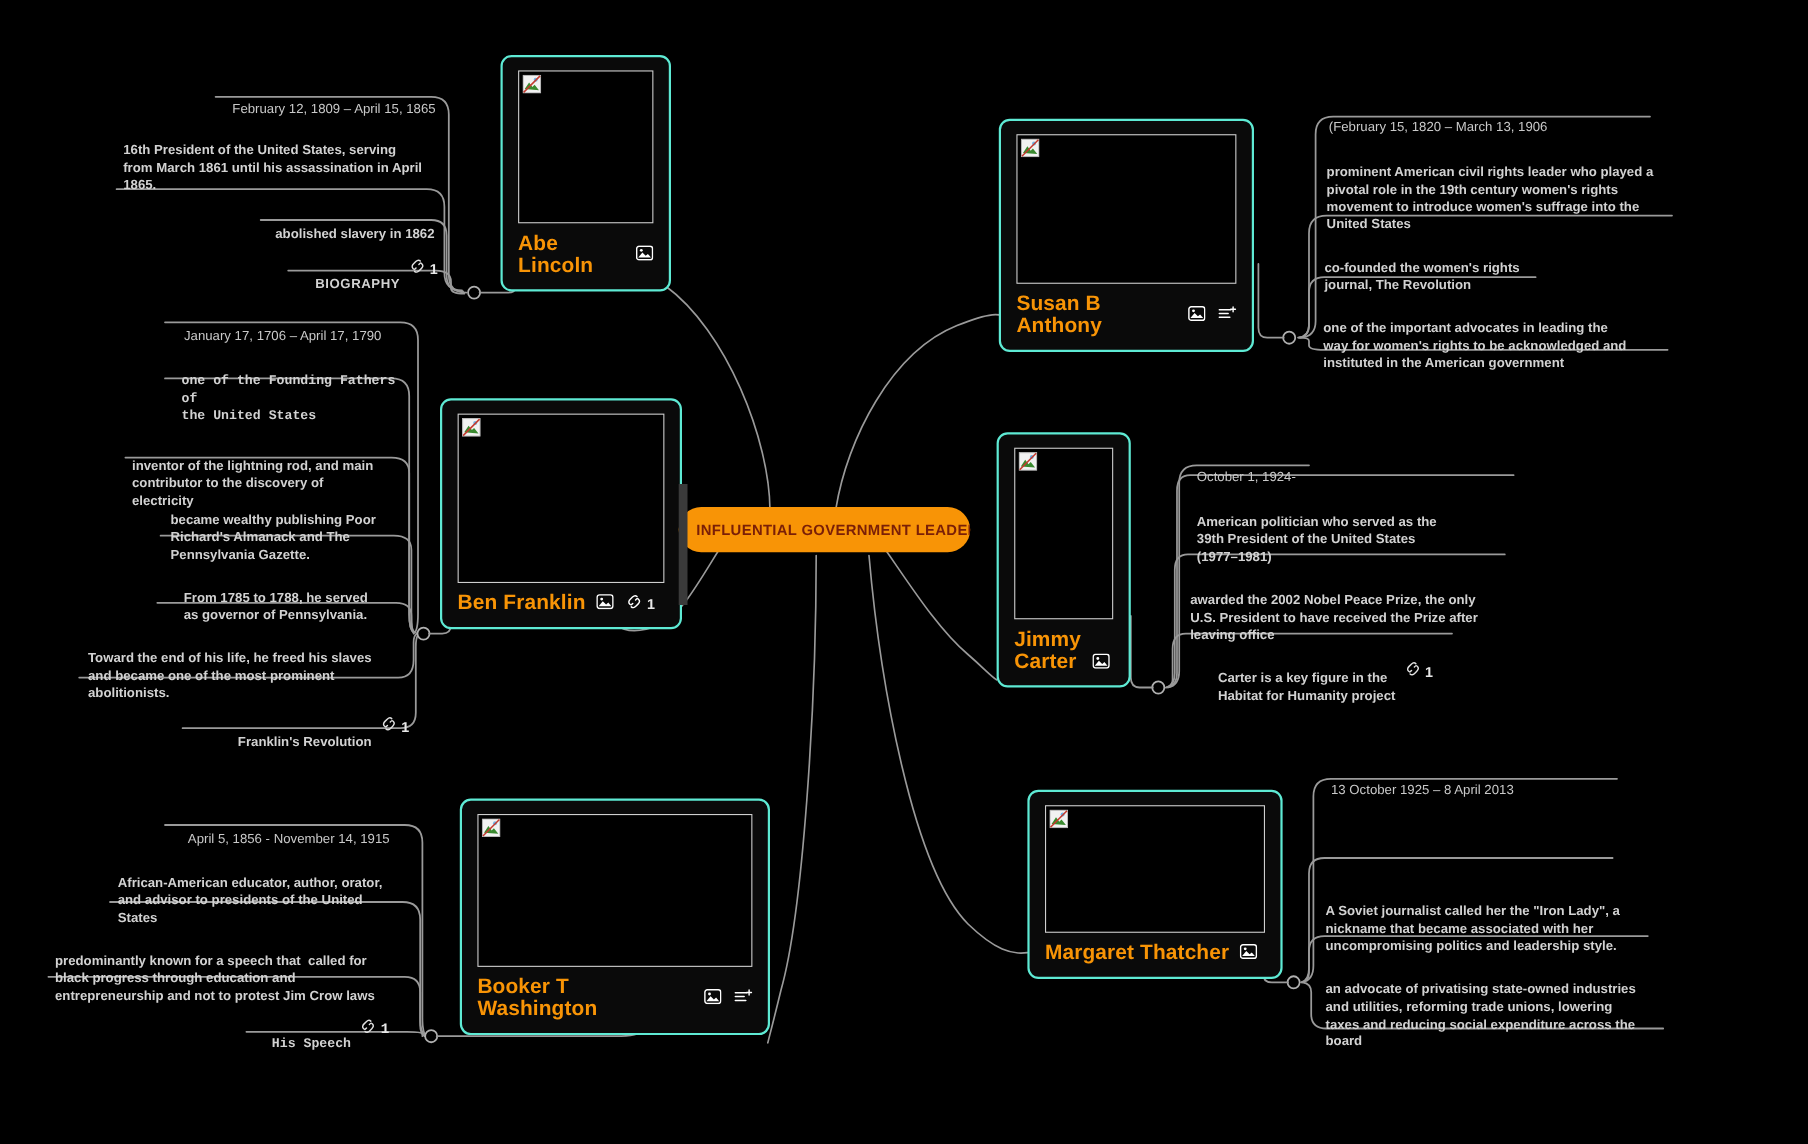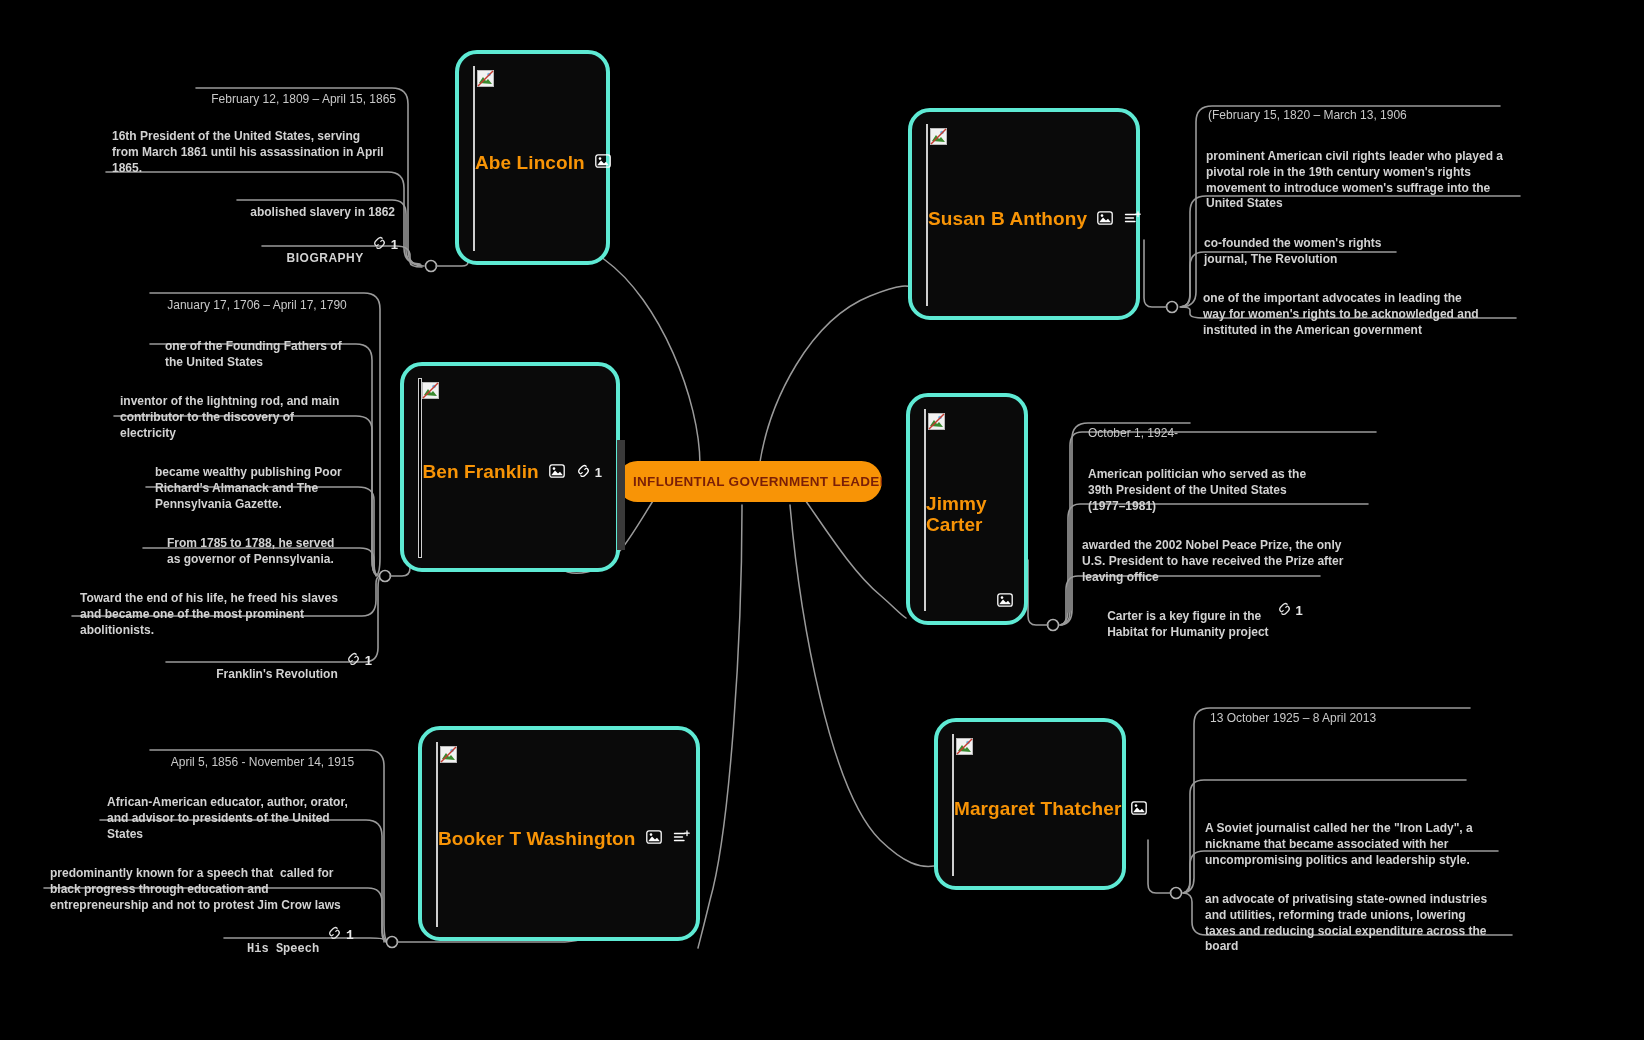--- a/index.html
+++ b/index.html
@@ -47,24 +47,25 @@
   .panel-edge {
     position: absolute;
     background: #3a3a3a;
     z-index: 7;
   }
 
   
   .card {
     position: absolute;
     background: #0a0a0a;
-    border: 4px solid #5eead4;
-    border-radius: 22px;
+    border: 2px solid #5eead4;
+    border-radius: 10px;
     z-index: 5;
     display: flex;
+    flex-direction: column;
     padding: 12px 14px 10px 14px;
   }
   .card .imgbox {
     flex: 1 1 auto;
     border: 1px solid #cfcfcf;
     position: relative;
     background: #000;
     min-height: 20px;
   }
   .brokenimg {
@@ -343,21 +344,21 @@
           <svg width="16" height="14" viewBox="0 0 16 14">
             <rect x="0.8" y="0.8" width="14.4" height="12.4" rx="2.2" fill="none" stroke="#ffffff" stroke-width="1.3"></rect>
             <circle cx="5" cy="4.6" r="1.3" fill="#ffffff"></circle>
             <path d="M2.2 11.2 L6 6.6 L9 9.6 L11 7.8 L13.8 11.2 Z" fill="#ffffff"></path>
           </svg>
         </span>
       </span>
     </div>
   </div>
 
-  <div class="card" style="left:934px; top:718px; width:192px; height:172px;">
+  <div class="card" style="left:934px; top:718px; width:232px; height:172px;">
     <div class="imgbox">
       <svg class="brokenimg" viewBox="0 0 17 17">
         <rect x="0.5" y="0.5" width="16" height="16" fill="#f2f2f2" stroke="#b9b9b9"></rect>
         <path d="M2 13 L6 7 L9 11 L11 9 L15 14 Z" fill="#3a8a2f"></path>
         <circle cx="12" cy="4.5" r="1.8" fill="#6fb6e8"></circle>
         <path d="M1 16 L16 1" stroke="#c43a2e" stroke-width="1.4"></path>
       </svg>
     </div>
     <div class="cardfoot">
       <span class="cardname">Margaret Thatcher</span>
@@ -397,25 +398,25 @@
           </svg>
         </span>
         <span class="cnt">1</span>
       </span>
     </div>
   </div>
 
   <div class="branch dim" style="left:150px; top:270px; width:214px; text-align:center;">
     <div class="btxt">January 17, 1706 – April 17, 1790</div>
   </div>
-  <div class="branch" style="left:165px; top:311px; width:210px;">
+  <div class="branch" style="left:165px; top:311px; width:210px;font-family:Liberation Mono, monospace;">
     <div class="btxt">one of the Founding Fathers of
 the United States</div>
   </div>
-  <div class="branch" style="left:120px; top:366px; width:250px;">
+  <div class="branch" style="left:120px; top:388px; width:250px;">
     <div class="btxt">inventor of the lightning rod, and main
 contributor to the discovery of
 electricity</div>
   </div>
   <div class="branch" style="left:155px; top:437px; width:220px;">
     <div class="btxt">became wealthy publishing Poor
 Richard's Almanack and The
 Pennsylvania Gazette.</div>
   </div>
   <div class="branch" style="left:167px; top:508px; width:205px;">

